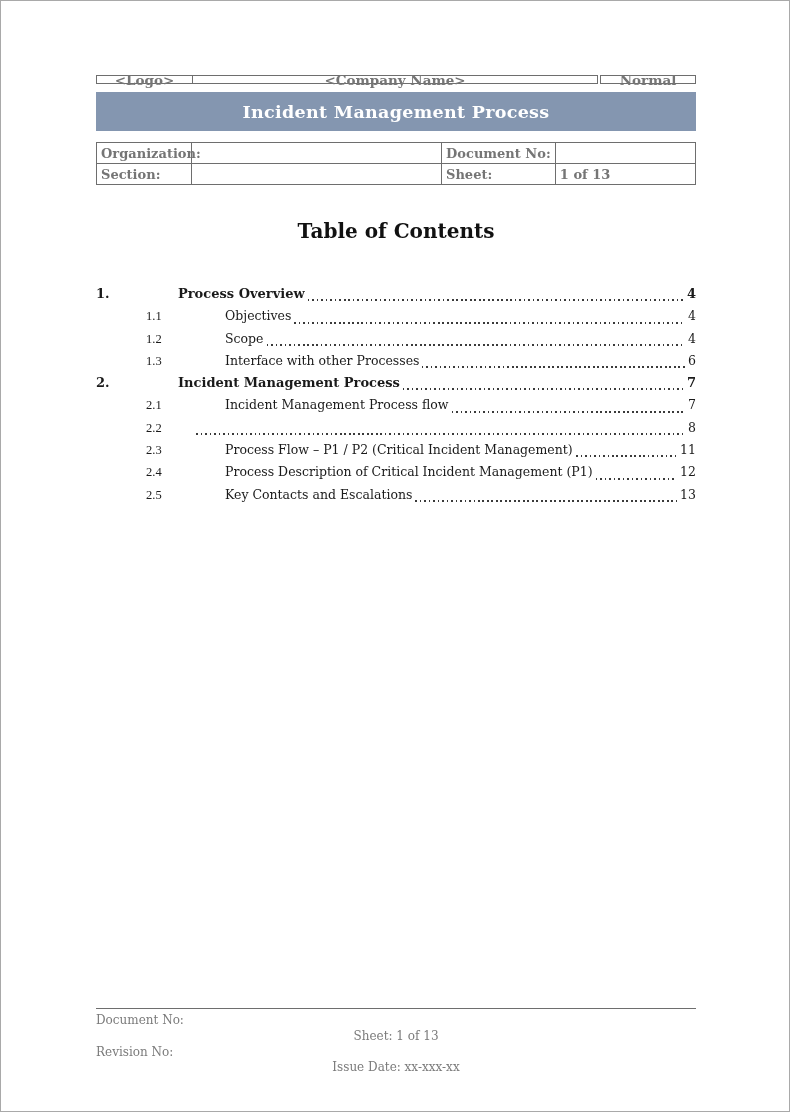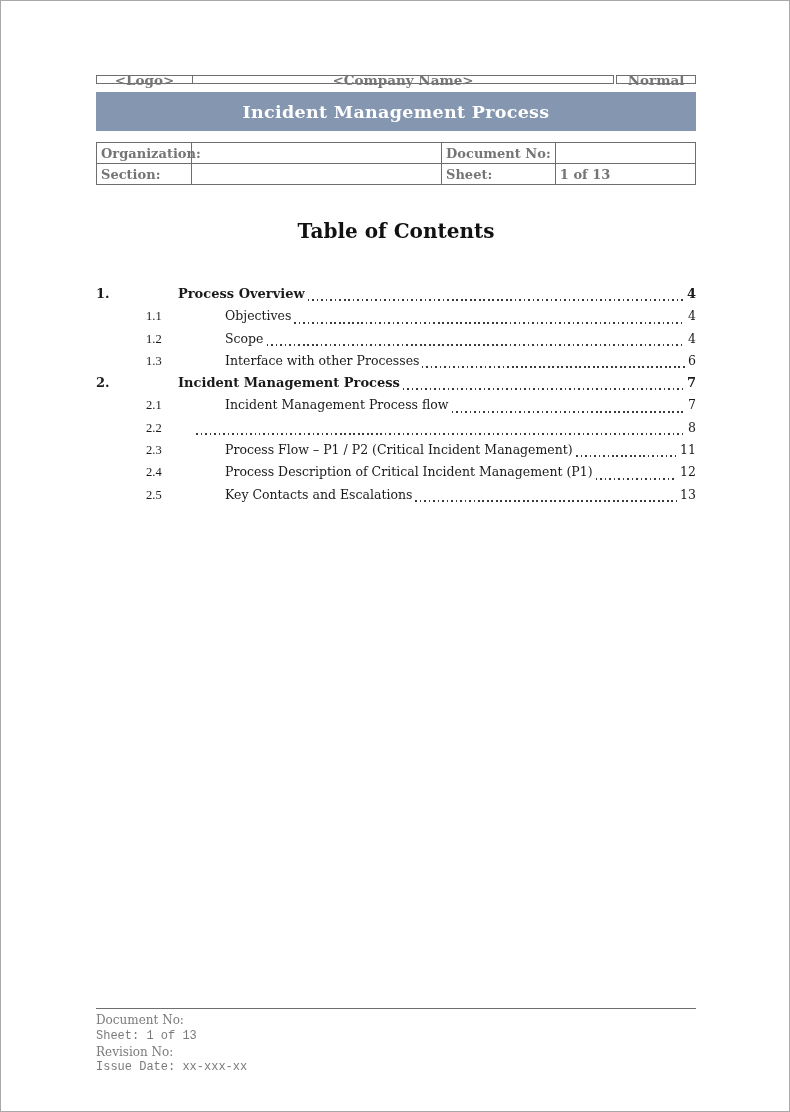--- a/index.html
+++ b/index.html
@@ -21,21 +21,21 @@
   .top-row { display: flex; height: 38px; }
   .top-cell {
     border: 1px solid #6e6e6e;
     display: flex; align-items: center; justify-content: center;
     color: #757575; font-weight: bold; font-size: 13.5px;
     background: #ffffff;
     margin-top: 29px;
   }
   .cell-logo { width: 97px; }
   .cell-company { flex: 1 1 auto; border-left: none; }
-  .cell-normal { width: 80px; margin-left: 2px; }
+  .cell-normal { width: 96px; margin-left: 2px; }
   
   .banner {
     margin-top: 8px; height: 39px;
     display: flex; align-items: center; justify-content: center;
     color: #ffffff; font-weight: bold; font-size: 17.5px;
     letter-spacing: 0.3px;
   }
   
   .info-table {
     margin-top: 11px; width: 100%;
@@ -74,21 +74,21 @@
   .toc-page { flex: none; text-align: right; padding-left: 1px; }
   
   .footer {
     position: absolute; left: 95px; right: 93px; top: 1007px;
     border-top: 1px solid #6e6e6e;
     padding-top: 4px;
     font-size: 12px; color: #7b7b7b;
   }
   .footer-line { line-height: 15.8px; height: 15.8px; }
   .f-left { text-align: left; }
-  .f-center { text-align: left; font-family: Liberation Mono, monospace; }
+  .f-center { text-align: center; }
 </style>
 </head>
 <body>
 
 <div class="page">
 
   <div class="top-row">
     <div class="top-cell cell-logo">&lt;Logo&gt;</div>
     <div class="top-cell cell-company">&lt;Company Name&gt;</div>
     <div class="top-cell cell-normal">Normal</div>

